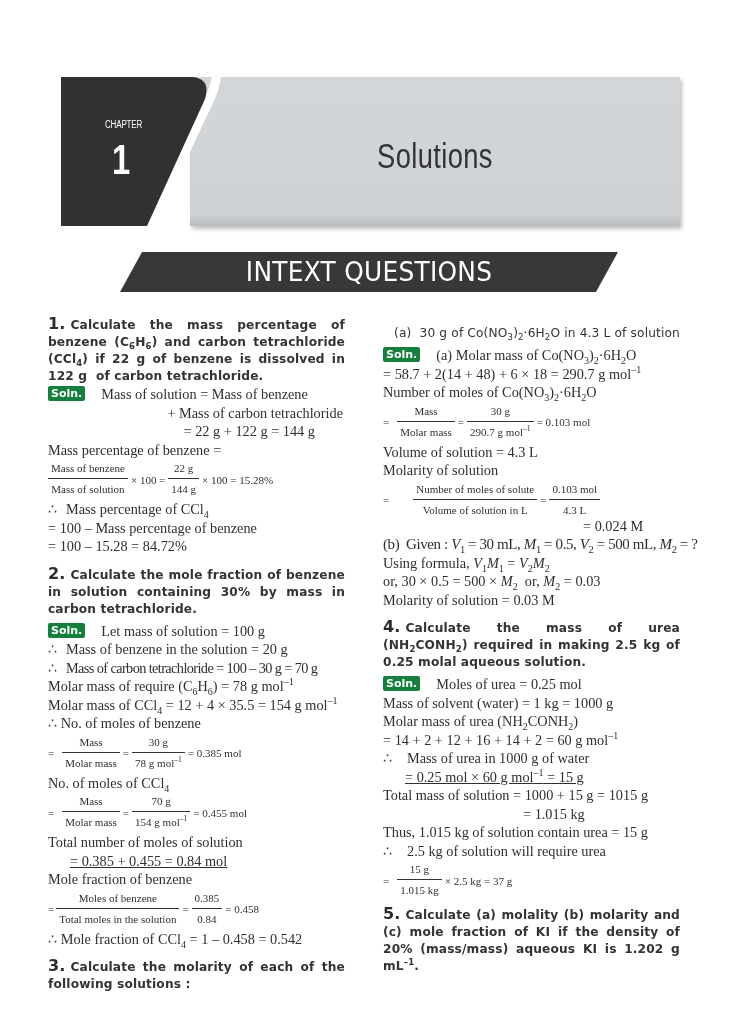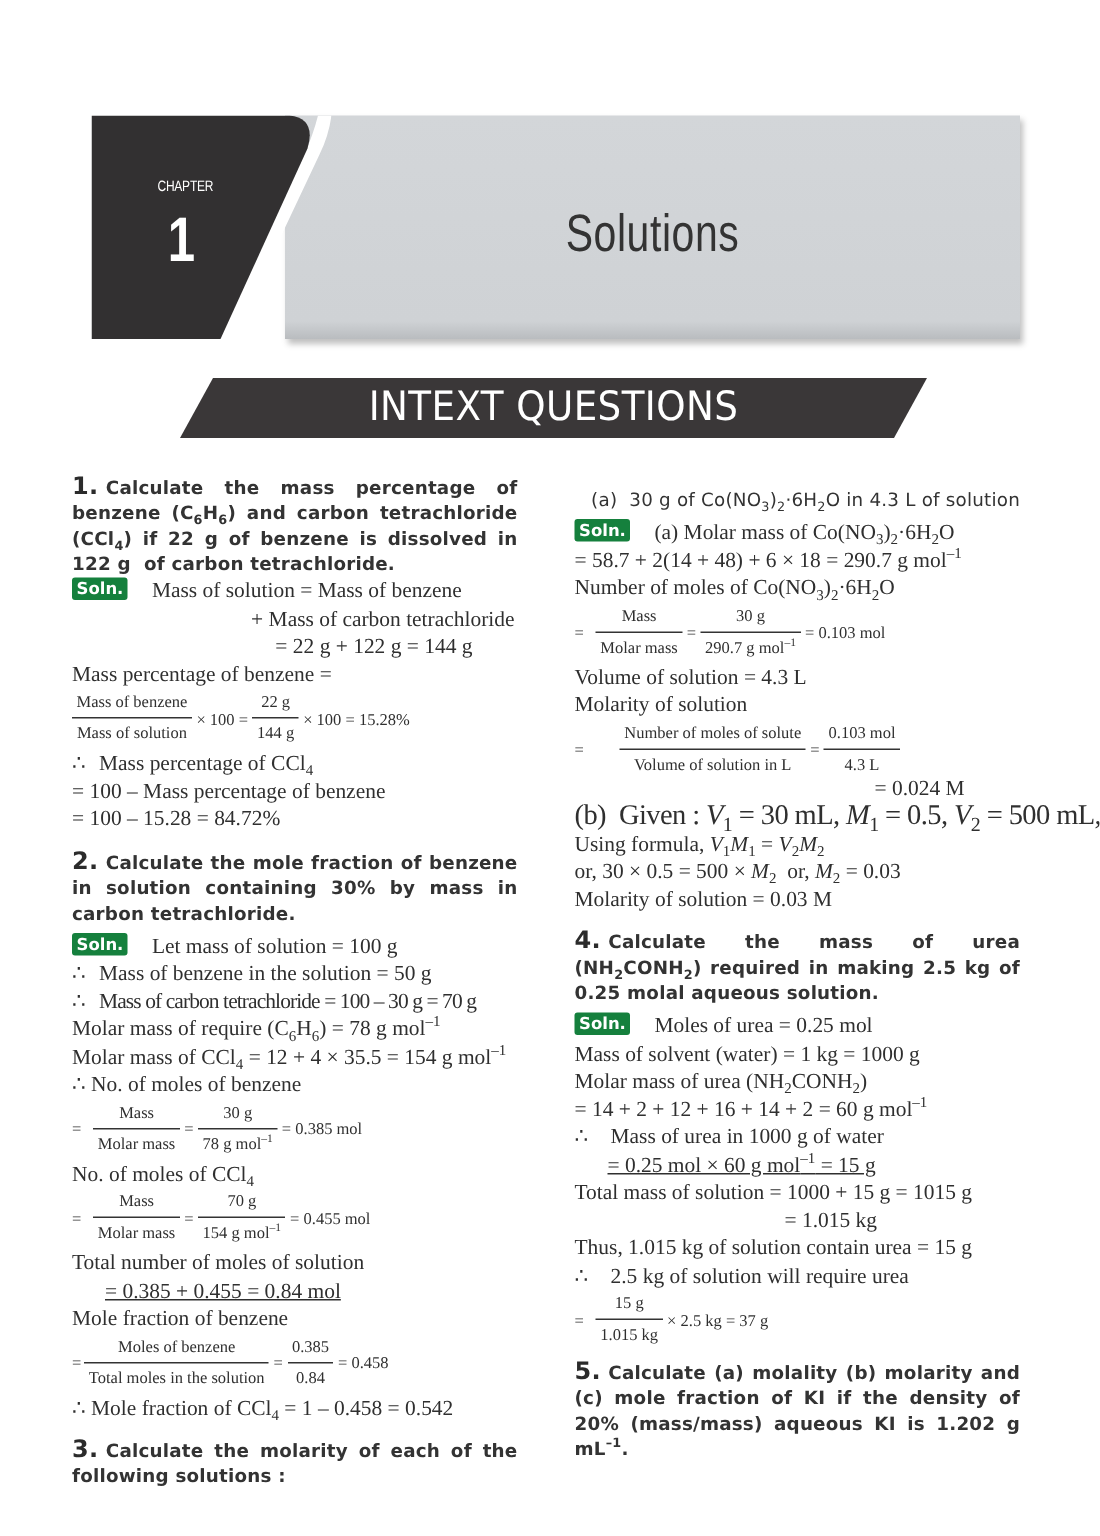--- a/index.html
+++ b/index.html
@@ -120,21 +120,21 @@
   <div class="l"><span class="therefore">∴</span><span>Mass percentage of CCl</span><sub>4</sub></div>
   <div class="l">= 100 – Mass percentage of benzene</div>
   <div class="l">= 100 – 15.28 = 84.72%</div>
   <div class="sp"></div>
 
   <div class="q">
     <span class="qn">2.</span><span>Calculate the mole fraction of benzene in solution containing 30% by mass in carbon tetrachloride.</span>
   </div>
   <div class="sp-s"></div>
   <div class="l"><span class="soln">Soln.</span><span>Let mass of solution = 100 g</span></div>
-  <div class="l"><span class="therefore">∴</span><span>Mass of benzene in the solution = 50 g</span></div>
+  <div class="l"><span class="therefore">∴</span><span>Mass of benzene in the solution = 20 g</span></div>
   <div class="l" style="letter-spacing:-0.6px"><span class="therefore">∴</span><span>Mass of carbon tetrachloride = 100 – 30 g = 70 g</span></div>
   <div class="l"><span>Molar mass of require (C</span><sub>6</sub><span>H</span><sub>6</sub><span>) = 78 g mol</span><sup>–1</sup></div>
   <div class="l"><span>Molar mass of CCl</span><sub>4</sub><span> = 12 + 4 × 35.5 = 154 g mol</span><sup>–1</sup></div>
   <div class="l"><span>∴</span> <span>No. of moles of benzene</span></div>
   <div class="frow">
     <span>=</span>
     <span class="frac" style="margin-left:8px">
         <span class="num">Mass</span>
         <span class="den">Molar mass</span>
       </span>
@@ -210,21 +210,21 @@
         <span class="num">Number of moles of solute</span>
         <span class="den">Volume of solution in L</span>
       </span>
     <span>=</span>
     <span class="frac">
         <span class="num">0.103 mol</span>
         <span class="den">4.3 L</span>
       </span>
   </div>
   <div class="l" style="padding-left:200px; margin-top:-4px">= 0.024 M</div>
-  <div class="l" style="font-size:19px; letter-spacing:-0.4px">(b) &nbsp;Given : <i>V</i><sub>1</sub> = 30 mL, <i>M</i><sub>1</sub> = 0.5, <i>V</i><sub>2</sub> = 500 mL, <i>M</i><sub>2</sub> = ?</div>
+  <div class="l" style="font-size:15px; letter-spacing:-0.4px">(b) &nbsp;Given : <i>V</i><sub>1</sub> = 30 mL, <i>M</i><sub>1</sub> = 0.5, <i>V</i><sub>2</sub> = 500 mL, <i>M</i><sub>2</sub> = ?</div>
   <div class="l">Using formula, <i>V</i><sub>1</sub><i>M</i><sub>1</sub> = <i>V</i><sub>2</sub><i>M</i><sub>2</sub></div>
   <div class="l">or, 30 × 0.5 = 500 × <i>M</i><sub>2</sub> &nbsp;or, <i>M</i><sub>2</sub> = 0.03</div>
   <div class="l">Molarity of solution = 0.03 M</div>
   <div class="sp"></div>
 
   <div class="q">
     <span class="qn">4.</span><span>Calculate the mass of urea (NH<sub>2</sub>CONH<sub>2</sub>) required in making 2.5 kg of 0.25 molal aqueous solution.</span>
   </div>
   <div class="sp-s"></div>
   <div class="l"><span class="soln">Soln.</span><span>Moles of urea = 0.25 mol</span></div>

